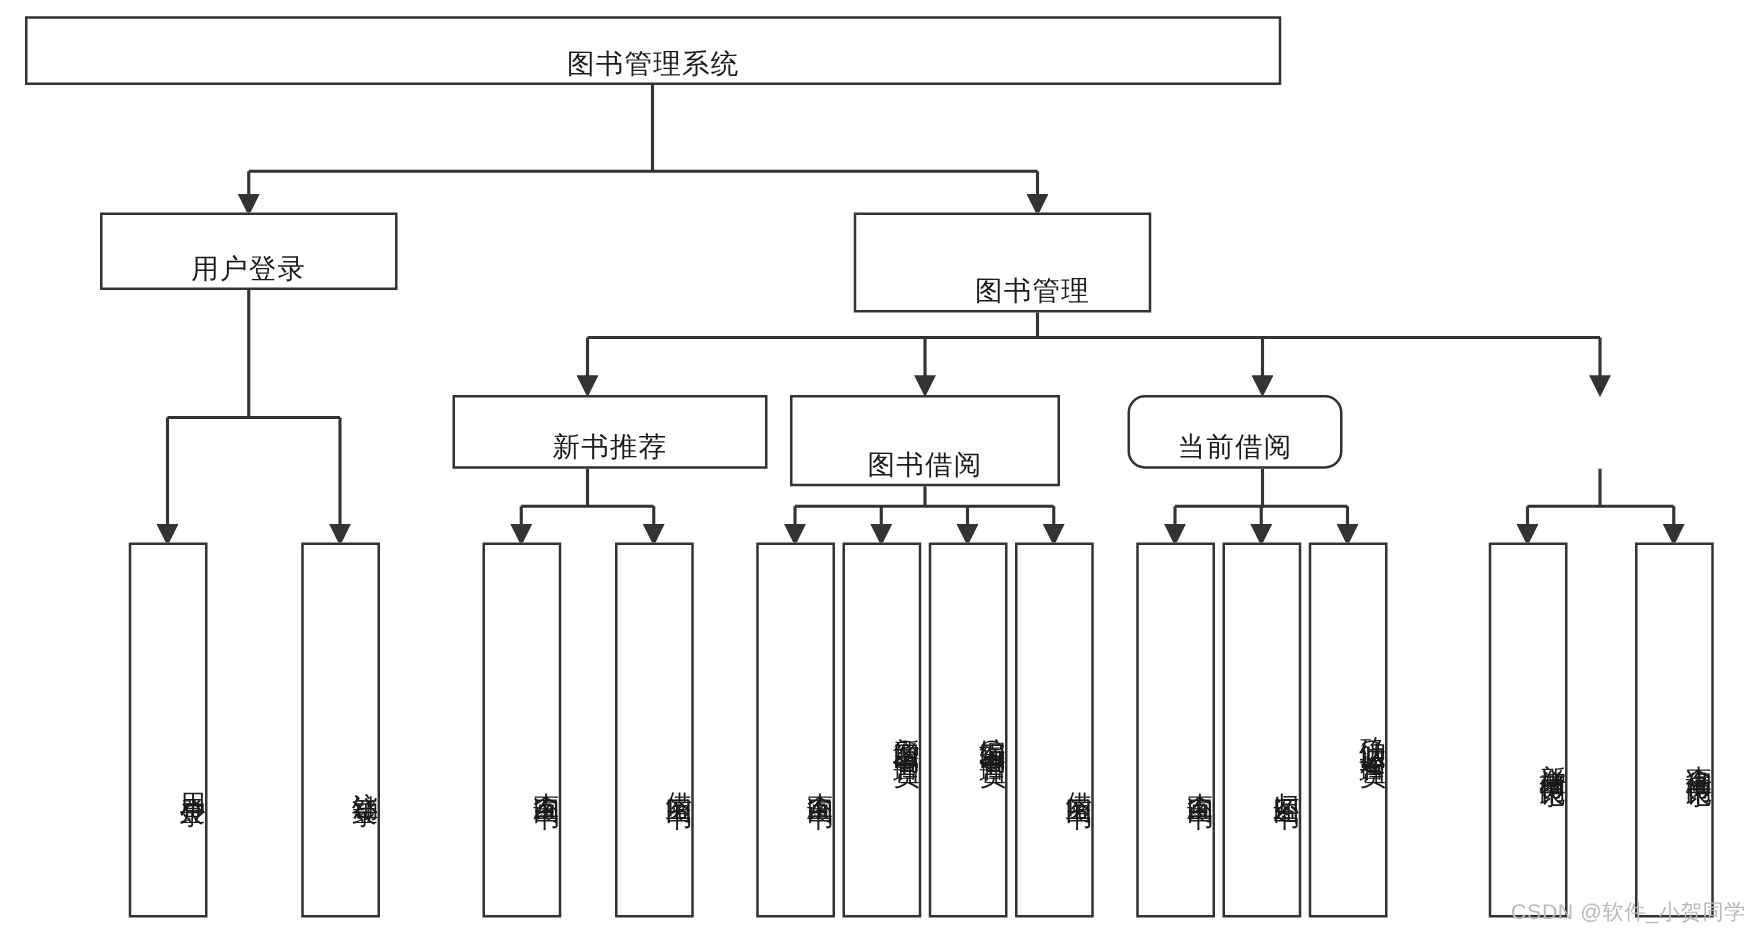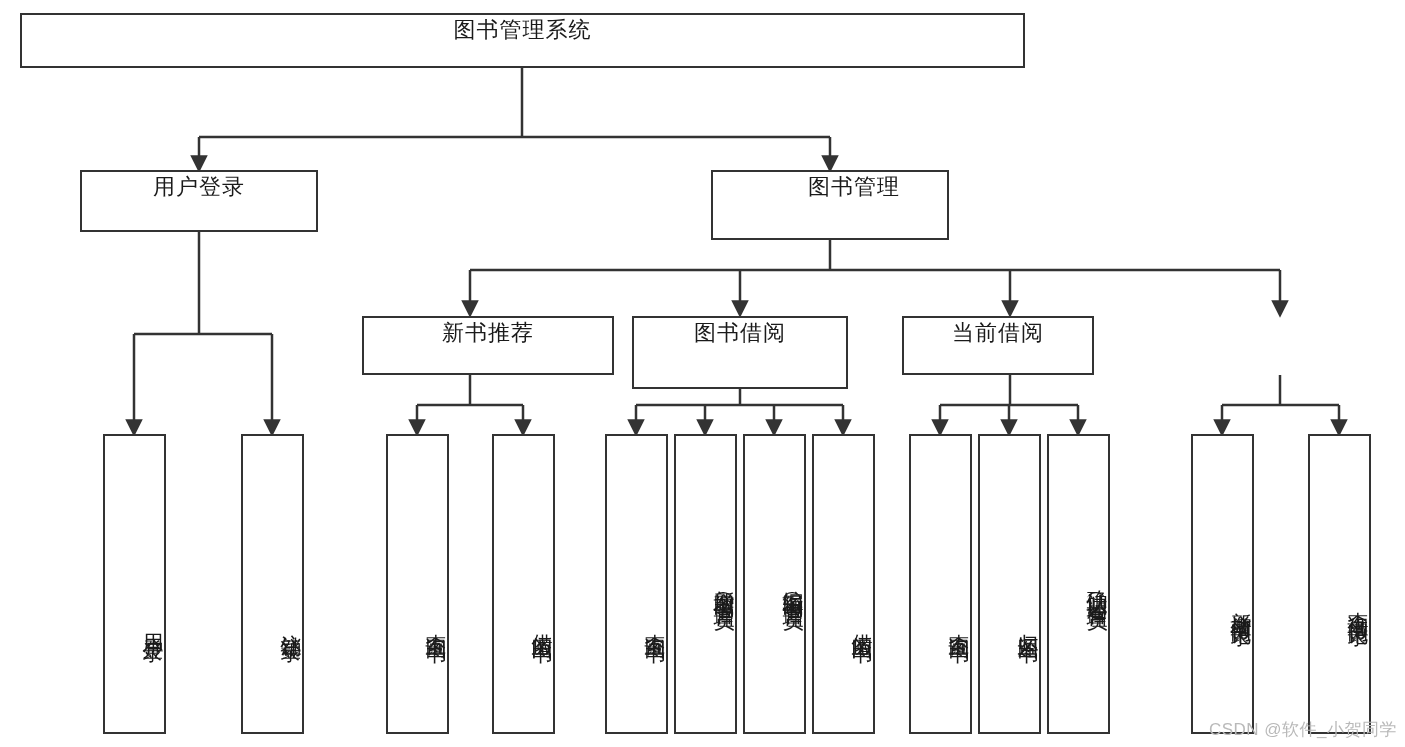--- a/index.html
+++ b/index.html
@@ -16,21 +16,21 @@
     height: 747px;
     background: #ffffff;
     overflow: hidden;
   }
   .node {
     position: absolute;
     box-sizing: border-box;
     border: 2px solid #333333;
     background: #ffffff;
     display: flex;
-    align-items: flex-start;
+    align-items: flex-end;
     justify-content: center;
     color: #1a1a1a;
   }
   .node.horiz {
     font-size: 22px;
     letter-spacing: 1px;
   }
   .node.vert {
     writing-mode: vertical-rl;
     text-orientation: upright;
@@ -124,33 +124,33 @@
   </svg>
 
   <div class="node horiz" style="left:20px; top:13px; width:1005px; height:55px;">
     <span class="lbl">图书管理系统</span>
   </div>
 
   <div class="node horiz" style="left:80px; top:170px; width:238px; height:62px;">
     <span class="lbl">用户登录</span>
   </div>
 
-  <div class="node horiz" style="left:711px; top:170px; width:238px; height:70px;padding-left:48px;">
+  <div class="node horiz" style="left:683px; top:170px; width:238px; height:80px;padding-left:48px;">
     <span class="lbl">图书管理</span>
   </div>
 
   <div class="node horiz" style="left:362px; top:316px; width:252px; height:59px;">
     <span class="lbl">新书推荐</span>
   </div>
 
   <div class="node horiz" style="left:632px; top:316px; width:216px; height:73px;">
     <span class="lbl">图书借阅</span>
   </div>
 
-  <div class="node horiz" style="left:902px; top:316px; width:192px; height:59px;">
+  <div class="node horiz" style="left:902px; top:316px; width:172px; height:59px;border-radius:14px;">
     <span class="lbl">当前借阅</span>
   </div>
 
 
   <div class="node vert" style="left:103px; top:434px; width:63px; height:300px; padding-top:78px;">
     <span class="lbl">用户登录</span>
   </div>
 
   <div class="node vert" style="left:241px; top:434px; width:63px; height:300px; padding-top:78px;">
     <span class="lbl">注销登录</span>

